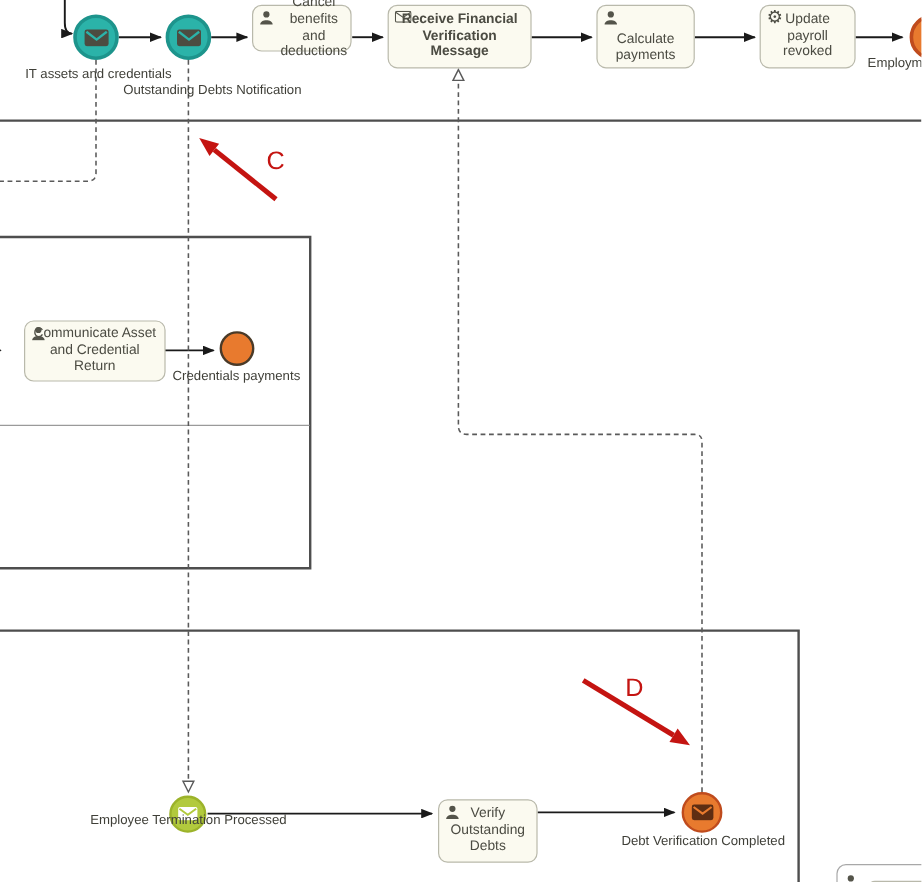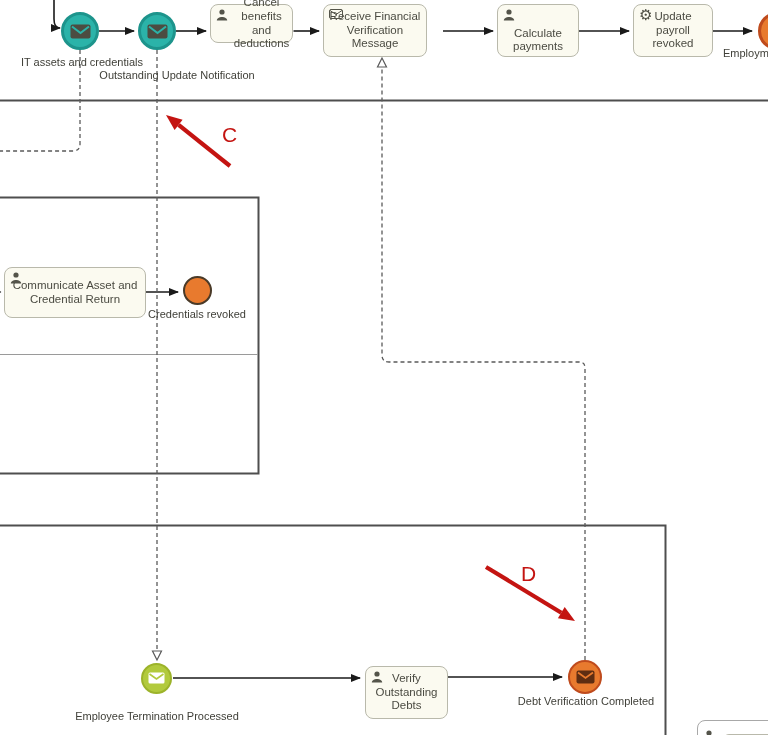--- a/index.html
+++ b/index.html
@@ -83,21 +83,21 @@
 
   <div class="node task" style="left:210px;top:4px;width:83px;height:39px;padding-left:24px;">
     <span class="corner-icon">
       <svg width="12" height="12" viewBox="0 0 12 12">
           <circle cx="6" cy="3" r="2.6" fill="#54544a"></circle>
           <path d="M0.8,11.5 C0.8,6.8 11.2,6.8 11.2,11.5 Z" fill="#54544a"></path>
         </svg>
     </span>
     <span>Cancel benefits and deductions</span>
   </div>
-  <div class="node task" style="left:323px;top:4px;width:104px;height:53px;">
+  <div class="node task" style="left:323px;top:4px;width:120px;height:53px;font-weight:bold;">
     <span class="corner-icon">
       <svg width="14" height="10" viewBox="0 0 14 10">
           <rect x="0.5" y="0.5" width="13" height="9" rx="1.5" fill="none" stroke="#54544a" stroke-width="1"></rect>
           <polyline points="1,1.5 7,5.5 13,1.5" fill="none" stroke="#54544a" stroke-width="1"></polyline>
         </svg>
     </span>
     <span>Receive Financial Verification Message</span>
   </div>
   <div class="node task" style="left:497px;top:4px;width:82px;height:53px;align-items:flex-end;">
     <span class="corner-icon">
@@ -113,21 +113,21 @@
     <span>Update payroll revoked</span>
   </div>
 
   <div class="node event ev-orange-lg" style="left:758px;top:12px;">
     <svg width="19" height="14" viewBox="0 0 19 14">
       <rect x="0.5" y="0.5" width="18" height="13" rx="2" fill="#5e2d12"></rect>
       <polyline points="2,2.5 9.5,8 17,2.5" fill="none" stroke="#e87a2e" stroke-width="1.8"></polyline>
     </svg>
   </div>
 
-  <div class="node task" style="left:4px;top:267px;width:142px;height:51px;">
+  <div class="node task" style="left:20px;top:267px;width:118px;height:51px;">
     <span class="corner-icon">
       <svg width="12" height="12" viewBox="0 0 12 12">
           <circle cx="6" cy="3" r="2.6" fill="#54544a"></circle>
           <path d="M0.8,11.5 C0.8,6.8 11.2,6.8 11.2,11.5 Z" fill="#54544a"></path>
         </svg>
     </span>
     <span>Communicate Asset and Credential Return</span>
   </div>
   <div class="node event ev-end" style="left:182.5px;top:275.5px;"></div>
 
@@ -157,24 +157,24 @@
     <span style="position:absolute;left:5px;top:7px;">
       <svg width="12" height="12" viewBox="0 0 12 12">
           <circle cx="6" cy="3" r="2.6" fill="#54544a"></circle>
           <path d="M0.8,11.5 C0.8,6.8 11.2,6.8 11.2,11.5 Z" fill="#54544a"></path>
         </svg>
     </span>
     <span class="partial-inner" style="left:25px;top:13px;width:70px;height:40px;"></span>
   </div>
 
   <div class="lbl centered" style="left:82px;top:56px;">IT assets and credentials</div>
-  <div class="lbl centered" style="left:177px;top:69px;">Outstanding Update Notification</div>
+  <div class="lbl centered" style="left:177px;top:69px;">Outstanding Debts Notification</div>
   <div class="lbl" style="left:723px;top:47px;">Employme</div>
-  <div class="lbl centered" style="left:197px;top:308px;">Credentials revoked</div>
-  <div class="lbl centered" style="left:157px;top:710px;">Employee Termination Processed</div>
+  <div class="lbl centered" style="left:197px;top:308px;">Credentials payments</div>
+  <div class="lbl centered" style="left:157px;top:678px;">Employee Termination Processed</div>
   <div class="lbl centered" style="left:586px;top:695px;">Debt Verification Completed</div>
 
   <svg class="layer" width="768" height="735" viewBox="0 0 768 735">
     <line x1="230" y1="166" x2="178.6" y2="124.9" stroke="#c41411" stroke-width="4.2"></line>
     <polygon points="166,115 182.6,119.8 174.6,130" fill="#c41411"></polygon>
     <line x1="486" y1="567" x2="561.3" y2="612.7" stroke="#c41411" stroke-width="4.2"></line>
     <polygon points="575,621 564.7,607.1 557.9,618.3" fill="#c41411"></polygon>
   </svg>
   <div class="ann-letter" style="left:222px;top:124px;">C</div>
   <div class="ann-letter" style="left:521px;top:563px;">D</div>

